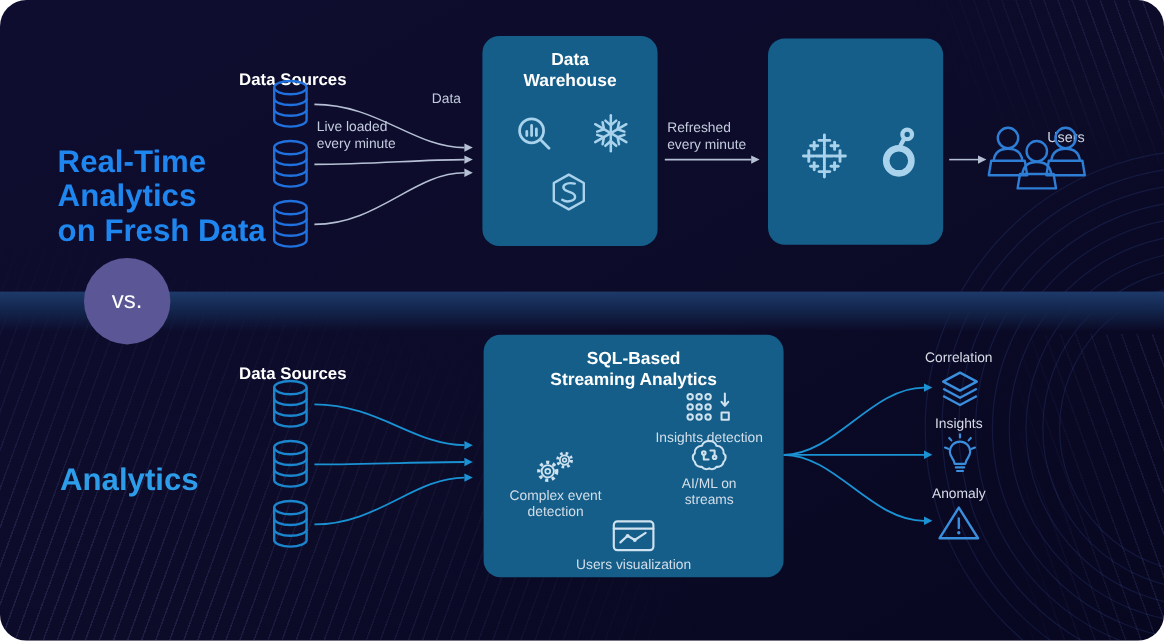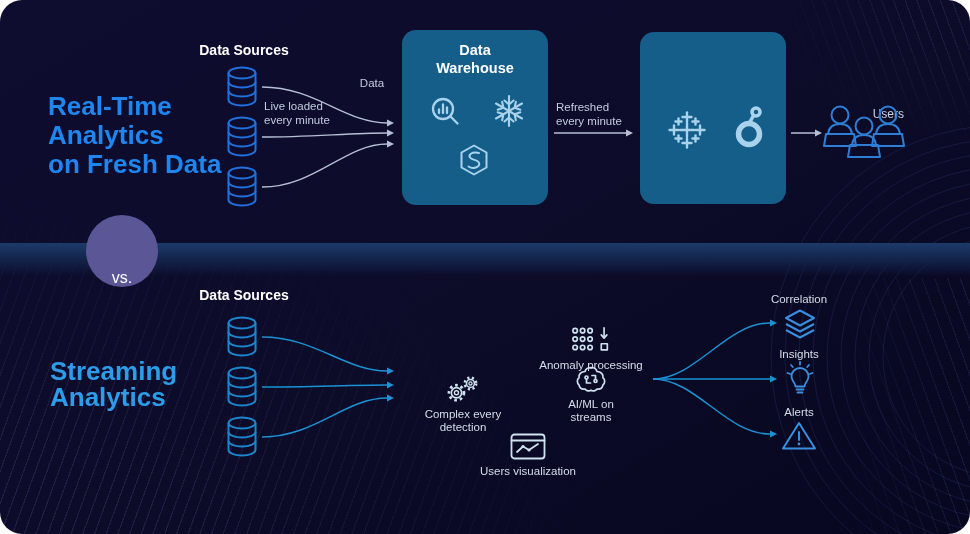--- a/index.html
+++ b/index.html
@@ -17,29 +17,29 @@
     -webkit-mask-image:radial-gradient(ellipse at 100% 0%,rgba(0,0,0,.9) 20%,transparent 70%);
     mask-image:radial-gradient(ellipse at 100% 0%,rgba(0,0,0,.9) 20%,transparent 70%);}
   .deco-r{right:0;top:278px;width:160px;height:256px;
     background:repeating-linear-gradient(70deg,rgba(110,120,200,0.16) 0 1.2px,transparent 1.2px 12px);
     -webkit-mask-image:linear-gradient(to left,rgba(0,0,0,.9),transparent 85%);
     mask-image:linear-gradient(to left,rgba(0,0,0,.9),transparent 85%);}
   .arcs{position:absolute;pointer-events:none;}
   
   .band{position:absolute;left:0;top:243px;width:100%;height:33px;
     background:linear-gradient(180deg,#1d3a6a 0%,#13264d 45%,rgba(10,12,40,0) 100%);}
-  .vs{position:absolute;left:86px;top:215px;width:72px;height:72px;border-radius:50%;
-    background:#5b5797;color:#fff;display:flex;align-items:flex-end;justify-content:center;
-    font-size:16px;z-index:6;}
-  
-  .sec-title{position:absolute;font-weight:700;z-index:4;}
+  .vs{position:absolute;left:70px;top:215px;width:72px;height:72px;border-radius:50%;
+    background:#5b5797;color:#fff;display:flex;align-items:center;justify-content:center;
+    font-size:20px;z-index:6;}
+  
+  .sec-title{position:absolute;font-weight:700;z-index:4;margin-top:28px;}
   .t1{left:48px;top:92px;font-size:26px;line-height:29px;color:#1e86ee;}
   .t2{left:50px;top:358px;font-size:26px;line-height:26px;color:#2d9ce9;}
   .ds-label{position:absolute;left:198px;width:92px;text-align:center;color:#ffffff;
-    font-size:14px;font-weight:700;z-index:4;}
+    font-size:14px;font-weight:700;z-index:4;margin-top:16px;}
   .note{position:absolute;color:#c3ccdd;font-size:11.5px;line-height:14px;z-index:4;}
   .cyl{position:absolute;left:225px;width:34px;height:42px;z-index:4;}
   .cyl svg{display:block;}
   .cyl-top{color:#2070dd;}
   .cyl-bot{color:#1b86ce;}
   
   .panel{position:absolute;background:#145e89;border-radius:14px;z-index:3;}
   .panel-title{color:#fff;font-weight:700;font-size:14.5px;line-height:18px;text-align:center;padding-top:11px;}
   .pic{position:absolute;color:#a9d2ec;}
   .arrow-svg{position:absolute;z-index:2;}
@@ -227,21 +227,20 @@
       <circle cx="66" cy="13" r="8.5"></circle>
       <path d="M54 32 C55 24 60 22 66 22 C72 22 77 24 78 32"></path>
       <path d="M52 32 H80 L82 44 H50 Z"></path>
       <circle cx="42" cy="24" r="8.5"></circle>
       <path d="M30 43 C31 35 36 33 42 33 C48 33 53 35 54 43"></path>
       <path d="M28 43 H56 L58 55 H26 Z"></path>
     </svg>
   </div>
 
   <div class="sec-title t2">
-    <div>Streaming</div>
     <div>Analytics</div>
   </div>
 
   <div class="ds-label" style="top:287px">Data Sources</div>
 
   <div class="cyl cyl-bot" style="top:316px">
     <svg width="34" height="42" viewBox="0 0 34 42" fill="none" stroke="currentColor" stroke-width="2">
       <ellipse cx="17" cy="7" rx="13.5" ry="5.5"></ellipse>
       <path d="M3.5 7 V34 a13.5 5.5 0 0 0 27 0 V7"></path>
       <path d="M3.5 16 a13.5 5.5 0 0 0 27 0"></path>
@@ -267,55 +266,61 @@
 
   <svg class="arrow-svg" style="left:260px;top:330px" width="140" height="112" viewBox="0 0 140 112" fill="none" stroke="#1a92d4" stroke-width="1.5">
     <path d="M2 7 C55 7 85 41 127 41"></path>
     <path d="M2 57 C50 57 90 55 127 55"></path>
     <path d="M2 107 C55 107 85 68 127 68"></path>
     <path d="M134 41 l-7 -3.5 v7 z" fill="#1a92d4" stroke="none"></path>
     <path d="M134 55 l-7 -3.5 v7 z" fill="#1a92d4" stroke="none"></path>
     <path d="M134 68 l-7 -3.5 v7 z" fill="#1a92d4" stroke="none"></path>
   </svg>
 
+  <div class="panel" style="left:403px;top:279px;width:250px;height:202px">
+    <div class="panel-title">
+      <div>SQL-Based</div>
+      <div>Streaming Analytics</div>
+    </div>
+  </div>
 
 
   <div class="feature" style="left:531px;top:326px;width:120px">
     <div class="f-icon">
       <svg width="44" height="28" viewBox="0 0 44 30" fill="none" stroke="currentColor" stroke-width="1.8" stroke-linecap="round" stroke-linejoin="round">
         <circle cx="5" cy="5" r="2.4"></circle>
           <circle cx="13" cy="5" r="2.4"></circle>
           <circle cx="21" cy="5" r="2.4"></circle>
         <circle cx="5" cy="14" r="2.4"></circle>
           <circle cx="13" cy="14" r="2.4"></circle>
           <circle cx="21" cy="14" r="2.4"></circle>
         <circle cx="5" cy="23" r="2.4"></circle>
           <circle cx="13" cy="23" r="2.4"></circle>
           <circle cx="21" cy="23" r="2.4"></circle>
         <line x1="36" y1="2" x2="36" y2="12"></line>
         <path d="M33 9.5 L36 13 L39 9.5"></path>
         <rect x="33" y="19" width="6.5" height="6.5"></rect>
       </svg>
     </div>
-    <div class="f-line">Anomaly processing</div>
+    <div class="f-line">Insights detection</div>
 
   </div>
 
   <div class="feature" style="left:403px;top:375px;width:120px">
     <div class="f-icon">
       <svg width="40" height="28" viewBox="0 0 40 30" fill="none" stroke="currentColor">
         <circle cx="13" cy="19" r="8" stroke-width="3" stroke-dasharray="2.8 3.2"></circle>
         <circle cx="13" cy="19" r="5.5" stroke-width="1.7"></circle>
         <circle cx="13" cy="19" r="2.2" stroke-width="1.5"></circle>
         <circle cx="28" cy="9" r="6.2" stroke-width="2.6" stroke-dasharray="2.3 2.7"></circle>
         <circle cx="28" cy="9" r="4.2" stroke-width="1.6"></circle>
         <circle cx="28" cy="9" r="1.7" stroke-width="1.4"></circle>
       </svg>
     </div>
-    <div class="f-line">Complex every</div>
+    <div class="f-line">Complex event</div>
     <div class="f-line">detection</div>
   </div>
 
   <div class="feature" style="left:531px;top:365px;width:120px">
     <div class="f-icon">
       <svg width="38" height="28" viewBox="0 0 38 28" fill="none" stroke="currentColor" stroke-width="1.7" stroke-linecap="round" stroke-linejoin="round">
         <path d="M19 2.5 C15.5 2.5 13.5 4.5 13 6.5 C9 6.5 6.5 9.5 7 12.8 C4.8 14.2 4.8 18 7 19.8 C7.5 22.6 9.8 24.4 13 24 C14.4 26 17.2 26.6 19 25.2 C20.8 26.6 23.6 26 25 24 C28.2 24.4 30.5 22.6 31 19.8 C33.2 18 33.2 14.2 31 12.8 C31.5 9.5 29 6.5 25 6.5 C24.5 4.5 22.5 2.5 19 2.5 Z"></path>
         <circle cx="14.5" cy="12.5" r="1.5"></circle>
         <circle cx="23.5" cy="16" r="1.5"></circle>
         <path d="M14.5 14 V18 H18.5"></path>
@@ -365,21 +370,21 @@
       <line x1="12.5" y1="28.5" x2="19.5" y2="28.5"></line>
       <line x1="13.5" y1="31.5" x2="18.5" y2="31.5"></line>
       <line x1="16" y1="1" x2="16" y2="3.5"></line>
       <line x1="7" y1="4" x2="8.8" y2="6"></line>
       <line x1="25" y1="4" x2="23.2" y2="6"></line>
       <line x1="3.5" y1="12" x2="6.2" y2="13"></line>
       <line x1="28.5" y1="12" x2="25.8" y2="13"></line>
     </svg>
   </div>
 
-  <div class="out-label" style="top:406px">Alerts</div>
+  <div class="out-label" style="top:406px">Anomaly</div>
   <div class="out-icon" style="left:781px;top:420px">
     <svg width="36" height="32" viewBox="0 0 36 32" fill="none" stroke="currentColor" stroke-width="2" stroke-linejoin="round" stroke-linecap="round">
       <path d="M18 3 L34 28.5 H2 Z"></path>
       <line x1="18" y1="12" x2="18" y2="20"></line>
       <circle cx="18" cy="24" r="1.4" fill="currentColor" stroke="none"></circle>
     </svg>
   </div>
 
 </div>
 

